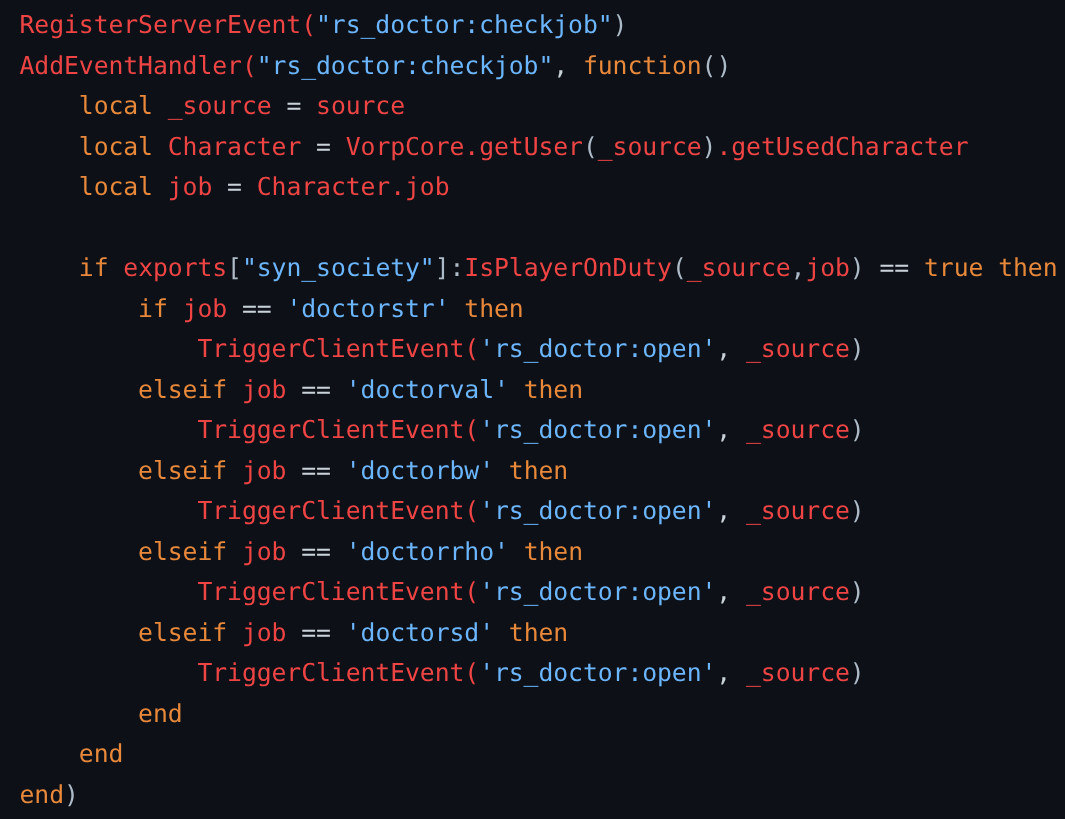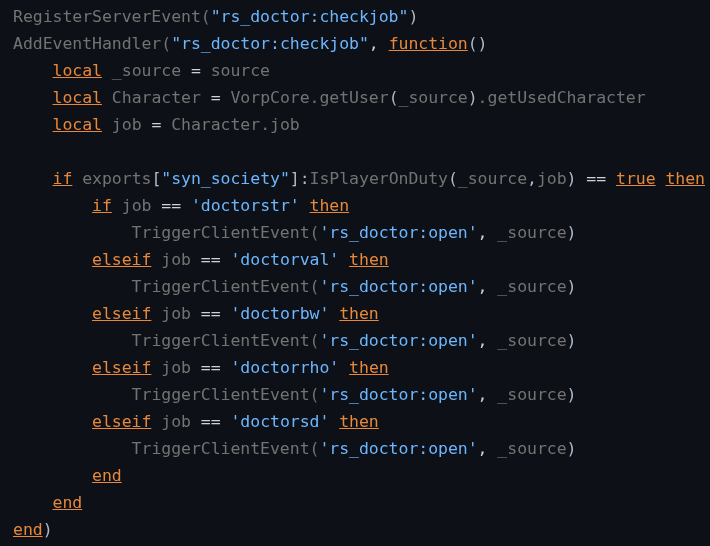--- a/index.html
+++ b/index.html
@@ -22,22 +22,22 @@
       font-size: 16.5px;
       line-height: 27px;
       color: #c9d1d9;
       white-space: pre;
       letter-spacing: -0.05px;
     }
     .code-line {
       display: block;
       height: 27px;
     }
-    .tok-kw { color: #e8883a; text-decoration: underline; }
-    .tok-id { color: #737373; }
+    .tok-kw { color: #e8883a; }
+    .tok-id { color: #ef4444; }
     .tok-str { color: #6cb6ff; }
     .tok-op { color: #c9d1d9; }
     .tok-punc { color: #adbac7; }
     .tok-ws { }
   </style>
 </head>
 <body>
 
 <pre class="code-block" id="code-block"><span class="code-line"><span class="tok-id">RegisterServerEvent</span><span class="tok-id">(</span><span class="tok-str">"rs_doctor:checkjob"</span><span class="tok-punc">)</span></span><span class="code-line"><span class="tok-id">AddEventHandler</span><span class="tok-id">(</span><span class="tok-str">"rs_doctor:checkjob"</span><span class="tok-op">, </span><span class="tok-kw">function</span><span class="tok-punc">()</span></span><span class="code-line"><span class="tok-ws">    </span><span class="tok-kw">local</span><span class="tok-ws"> </span><span class="tok-id">_source</span><span class="tok-op"> = </span><span class="tok-id">source</span></span><span class="code-line"><span class="tok-ws">    </span><span class="tok-kw">local</span><span class="tok-ws"> </span><span class="tok-id">Character</span><span class="tok-op"> = </span><span class="tok-id">VorpCore.getUser</span><span class="tok-punc">(</span><span class="tok-id">_source</span><span class="tok-punc">)</span><span class="tok-id">.getUsedCharacter</span></span><span class="code-line"><span class="tok-ws">    </span><span class="tok-kw">local</span><span class="tok-ws"> </span><span class="tok-id">job</span><span class="tok-op"> = </span><span class="tok-id">Character.job</span></span><span class="code-line">​</span><span class="code-line"><span class="tok-ws">    </span><span class="tok-kw">if</span><span class="tok-ws"> </span><span class="tok-id">exports</span><span class="tok-punc">[</span><span class="tok-str">"syn_society"</span><span class="tok-punc">]:</span><span class="tok-id">IsPlayerOnDuty</span><span class="tok-punc">(</span><span class="tok-id">_source</span><span class="tok-punc">,</span><span class="tok-id">job</span><span class="tok-punc">)</span><span class="tok-op"> == </span><span class="tok-kw">true</span><span class="tok-ws"> </span><span class="tok-kw">then</span></span><span class="code-line"><span class="tok-ws">        </span><span class="tok-kw">if</span><span class="tok-ws"> </span><span class="tok-id">job</span><span class="tok-op"> == </span><span class="tok-str">'doctorstr'</span><span class="tok-ws"> </span><span class="tok-kw">then</span></span><span class="code-line"><span class="tok-ws">            </span><span class="tok-id">TriggerClientEvent</span><span class="tok-id">(</span><span class="tok-str">'rs_doctor:open'</span><span class="tok-op">, </span><span class="tok-id">_source</span><span class="tok-punc">)</span></span><span class="code-line"><span class="tok-ws">        </span><span class="tok-kw">elseif</span><span class="tok-ws"> </span><span class="tok-id">job</span><span class="tok-op"> == </span><span class="tok-str">'doctorval'</span><span class="tok-ws"> </span><span class="tok-kw">then</span></span><span class="code-line"><span class="tok-ws">            </span><span class="tok-id">TriggerClientEvent</span><span class="tok-id">(</span><span class="tok-str">'rs_doctor:open'</span><span class="tok-op">, </span><span class="tok-id">_source</span><span class="tok-punc">)</span></span><span class="code-line"><span class="tok-ws">        </span><span class="tok-kw">elseif</span><span class="tok-ws"> </span><span class="tok-id">job</span><span class="tok-op"> == </span><span class="tok-str">'doctorbw'</span><span class="tok-ws"> </span><span class="tok-kw">then</span></span><span class="code-line"><span class="tok-ws">            </span><span class="tok-id">TriggerClientEvent</span><span class="tok-id">(</span><span class="tok-str">'rs_doctor:open'</span><span class="tok-op">, </span><span class="tok-id">_source</span><span class="tok-punc">)</span></span><span class="code-line"><span class="tok-ws">        </span><span class="tok-kw">elseif</span><span class="tok-ws"> </span><span class="tok-id">job</span><span class="tok-op"> == </span><span class="tok-str">'doctorrho'</span><span class="tok-ws"> </span><span class="tok-kw">then</span></span><span class="code-line"><span class="tok-ws">            </span><span class="tok-id">TriggerClientEvent</span><span class="tok-id">(</span><span class="tok-str">'rs_doctor:open'</span><span class="tok-op">, </span><span class="tok-id">_source</span><span class="tok-punc">)</span></span><span class="code-line"><span class="tok-ws">        </span><span class="tok-kw">elseif</span><span class="tok-ws"> </span><span class="tok-id">job</span><span class="tok-op"> == </span><span class="tok-str">'doctorsd'</span><span class="tok-ws"> </span><span class="tok-kw">then</span></span><span class="code-line"><span class="tok-ws">            </span><span class="tok-id">TriggerClientEvent</span><span class="tok-id">(</span><span class="tok-str">'rs_doctor:open'</span><span class="tok-op">, </span><span class="tok-id">_source</span><span class="tok-punc">)</span></span><span class="code-line"><span class="tok-ws">        </span><span class="tok-kw">end</span></span><span class="code-line"><span class="tok-ws">    </span><span class="tok-kw">end</span></span><span class="code-line"><span class="tok-kw">end</span><span class="tok-punc">)</span></span></pre>
 

